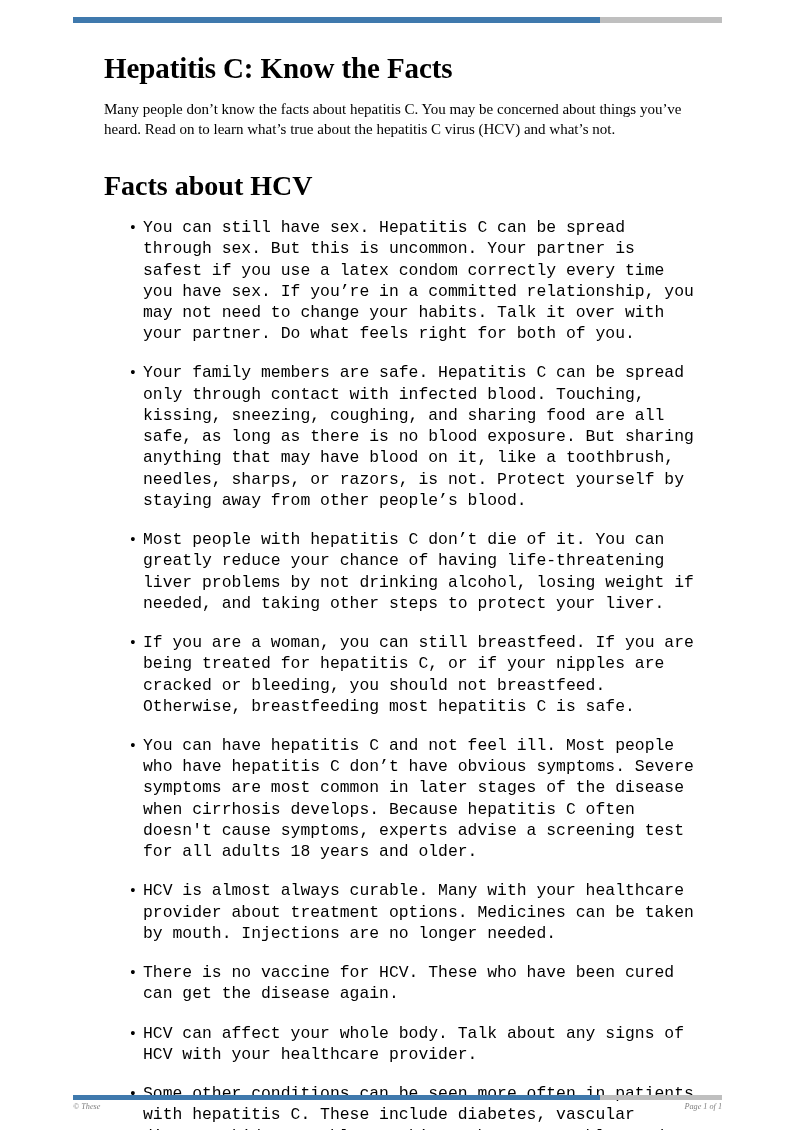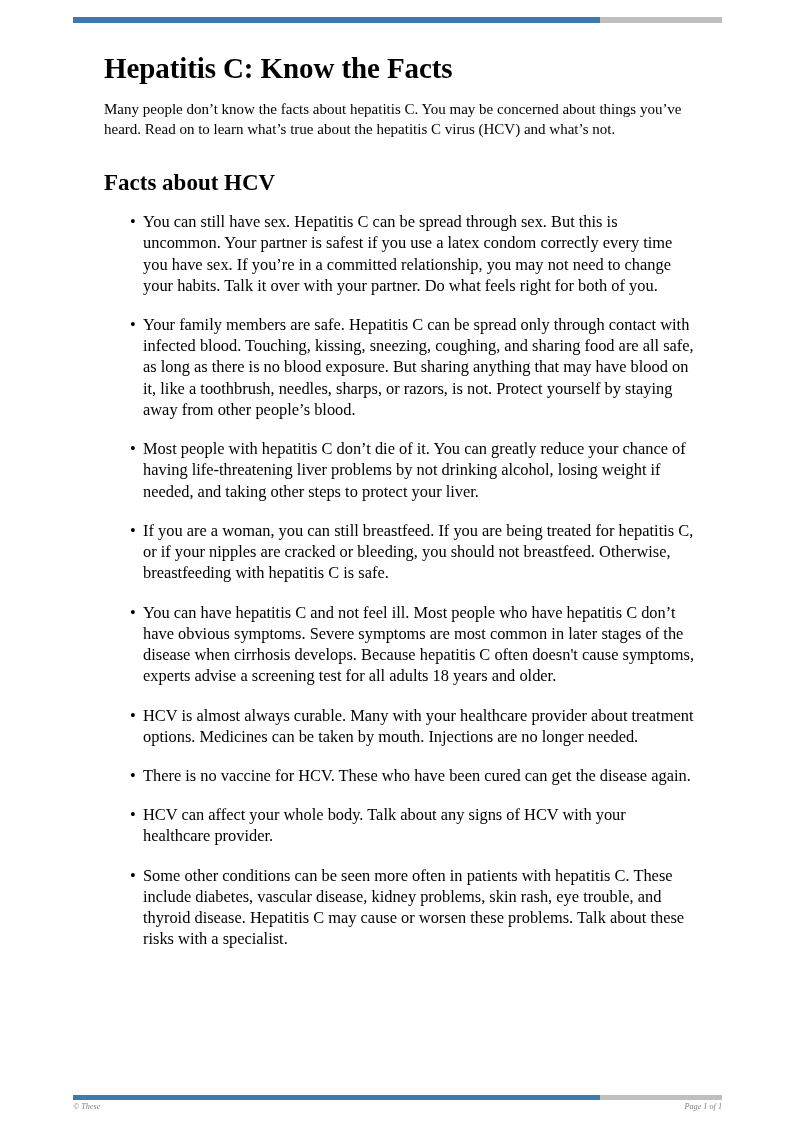--- a/index.html
+++ b/index.html
@@ -64,21 +64,21 @@
 
   p.intro {
     font-size: 15px;
     line-height: 1.30;
     margin: 0 0 12px 0;
     text-align: left;
     color: #000;
   }
 
   h2.section-title {
-    font-size: 23px;
+    font-size: 28px;
     font-weight: bold;
     line-height: 1.2;
     margin: 30px 0 14px 0;
     color: #000;
   }
 
   ul.facts-list {
     list-style: none;
     margin: 0;
     padding: 0;
@@ -98,20 +98,21 @@
   ul.facts-list > li .bullet-marker {
     position: absolute;
     left: 26px;
     top: 0;
     font-size: 16.4px;
     line-height: 1.295;
     color: #000;
   }
   ul.facts-list > li .item-text {
     display: block;
+    font-family: Liberation Mono, monospace;
   }
 
   
   .footer-rule {
     position: absolute;
     top: 1095px;
     left: 73px;
     width: 649px;
     height: 5px;
     display: flex;
@@ -169,21 +170,21 @@
       <li>
         <span class="bullet-marker">•</span>
         <span class="item-text">Your family members are safe. Hepatitis C can be spread only through contact with infected blood. Touching, kissing, sneezing, coughing, and sharing food are all safe, as long as there is no blood exposure. But sharing anything that may have blood on it, like a toothbrush, needles, sharps, or razors, is not. Protect yourself by staying away from other people’s blood.</span>
       </li>
       <li>
         <span class="bullet-marker">•</span>
         <span class="item-text">Most people with hepatitis C don’t die of it. You can greatly reduce your chance of having life-threatening liver problems by not drinking alcohol, losing weight if needed, and taking other steps to protect your liver.</span>
       </li>
       <li>
         <span class="bullet-marker">•</span>
-        <span class="item-text">If you are a woman, you can still breastfeed. If you are being treated for hepatitis C, or if your nipples are cracked or bleeding, you should not breastfeed. Otherwise, breastfeeding with hepatitis C is safe.</span>
+        <span class="item-text">If you are a woman, you can still breastfeed. If you are being treated for hepatitis C, or if your nipples are cracked or bleeding, you should not breastfeed. Otherwise, breastfeeding most hepatitis C is safe.</span>
       </li>
       <li>
         <span class="bullet-marker">•</span>
         <span class="item-text">You can have hepatitis C and not feel ill. Most people who have hepatitis C don’t have obvious symptoms. Severe symptoms are most common in later stages of the disease when cirrhosis develops. Because hepatitis C often doesn't cause symptoms, experts advise a screening test for all adults 18 years and older.</span>
       </li>
       <li>
         <span class="bullet-marker">•</span>
         <span class="item-text">HCV is almost always curable. Many with your healthcare provider about treatment options. Medicines can be taken by mouth. Injections are no longer needed.</span>
       </li>
       <li>

